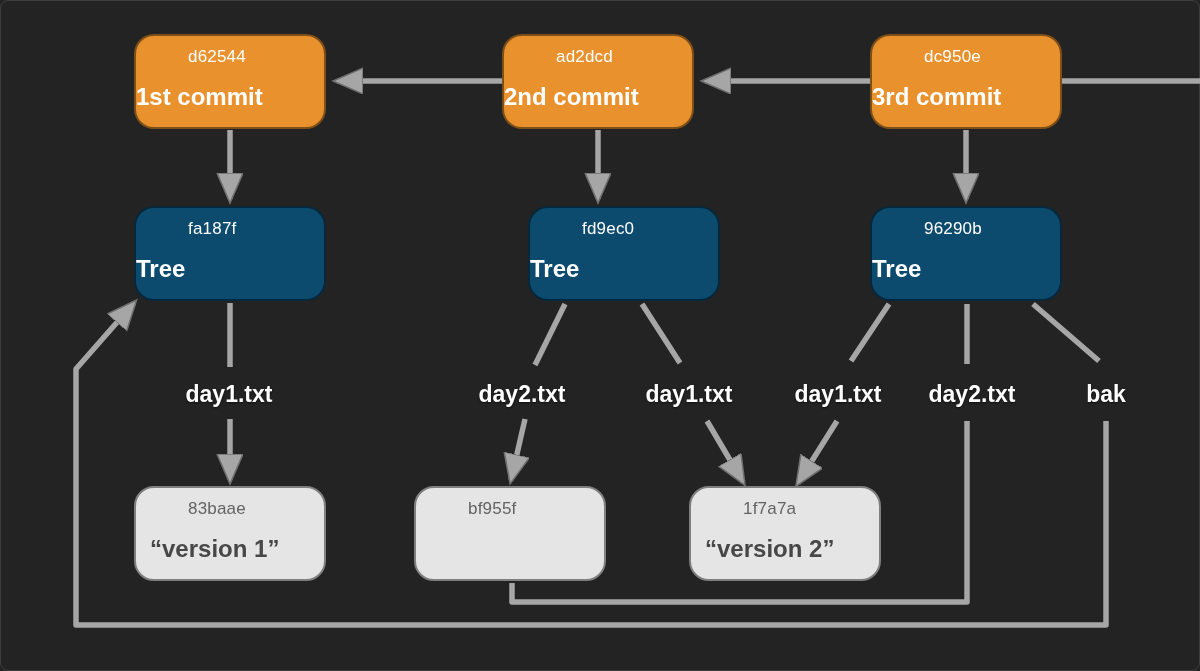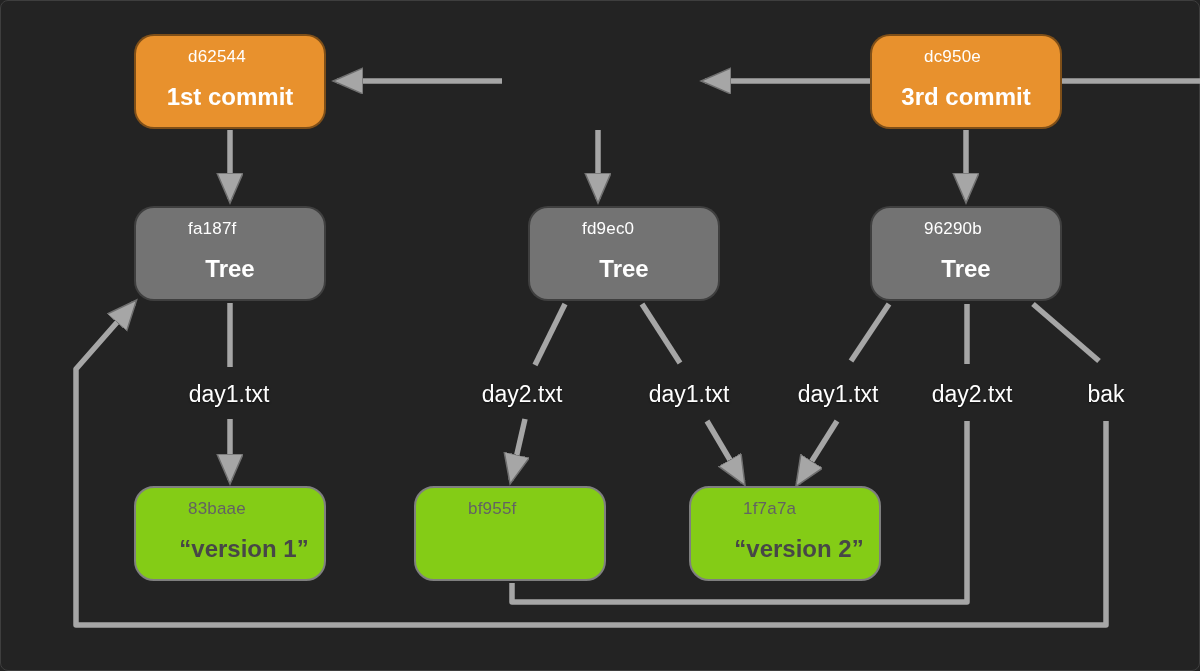--- a/index.html
+++ b/index.html
@@ -3,29 +3,29 @@
 <meta charset="utf-8">
 <style>
   html,body{margin:0;padding:0;background:#232323;width:1200px;height:671px;overflow:hidden;
     font-family:"Liberation Sans","DejaVu Sans",sans-serif;}
   .canvas{position:absolute;left:0;top:0;width:1200px;height:671px;background:#232323;
     border:1px solid #3e3e3e;box-sizing:border-box;border-radius:8px;}
   svg.edges{position:absolute;left:0;top:0;width:1200px;height:671px;}
   .node{position:absolute;width:192px;height:95px;border-radius:20px;box-sizing:border-box;
     border:2px solid rgba(0,0,0,0.45);}
   .node .hash{position:absolute;top:11px;left:20px;font-size:17px;font-weight:400;letter-spacing:.2px;margin-left:32px;}
-  .node .title{position:absolute;bottom:16px;left:0;width:100%;text-align:center;
+  .node .title{position:absolute;bottom:16px;left:0;width:100%;text-align:left;
     font-size:24px;font-weight:700;}
   .commit{background:#E8912D;color:#fff;}
-  .tree{background:#737373;color:#fff;}
-  .blob{background:#84cc16;border-color:#7f7f7f;text-decoration:underline;}
+  .tree{background:#0c4a6e;color:#fff;}
+  .blob{background:#e5e5e5;border-color:#7f7f7f;text-decoration:underline;}
   .blob .hash{color:#636363;}
   .blob .title{color:#474747;padding-left:14px;}
   .file-label{position:absolute;transform:translate(-50%,-50%);color:#fff;font-size:23px;
-    font-weight:400;white-space:nowrap;text-shadow:0 1px 2px rgba(0,0,0,.6);}
+    font-weight:700;white-space:nowrap;text-shadow:0 1px 2px rgba(0,0,0,.6);}
 </style>
 </head>
 <body>
 
 <div class="canvas">
 
   <svg class="edges" viewBox="0 0 1200 671" fill="none">
     <defs>
       <marker id="ah" markerUnits="userSpaceOnUse" markerWidth="32" markerHeight="28" refX="26" refY="13" orient="auto">
         <path d="M0,0 L30,13 L0,26 Z" fill="#A6A6A6" stroke="#6f6f6f" stroke-width="1.5"></path>
@@ -57,20 +57,24 @@
 
       <line x1="1032" y1="303" x2="1098" y2="360"></line>
       <path d="M1105,420 L1105,624 L75,624 L75,368 L133,302" marker-end="url(#ah)"></path>
     </g>
   </svg>
 
   <div class="node commit" style="left:133px;top:33px">
     <div class="hash">d62544</div>
     <div class="title">1st commit</div>
   </div>
+  <div class="node commit" style="left:501px;top:33px">
+    <div class="hash">ad2dcd</div>
+    <div class="title">2nd commit</div>
+  </div>
   <div class="node commit" style="left:869px;top:33px">
     <div class="hash">dc950e</div>
     <div class="title">3rd commit</div>
   </div>
 
   <div class="node tree" style="left:133px;top:205px">
     <div class="hash">fa187f</div>
     <div class="title">Tree</div>
   </div>
   <div class="node tree" style="left:527px;top:205px">

